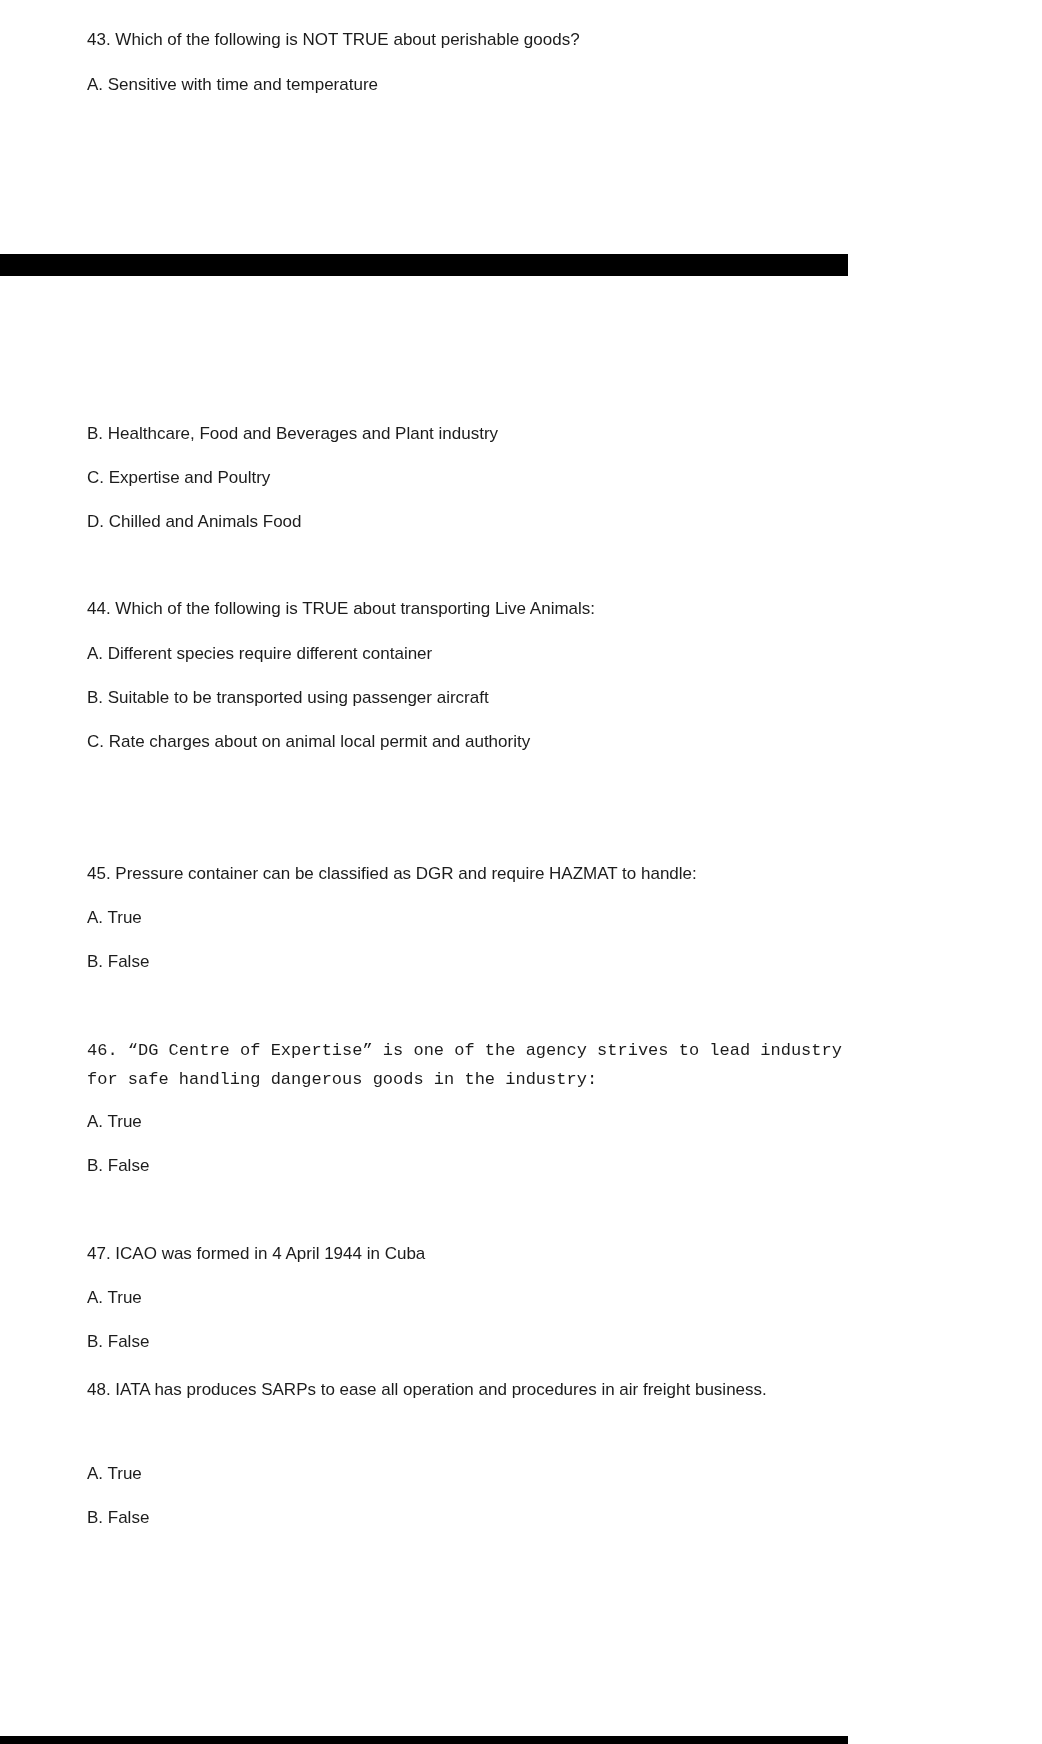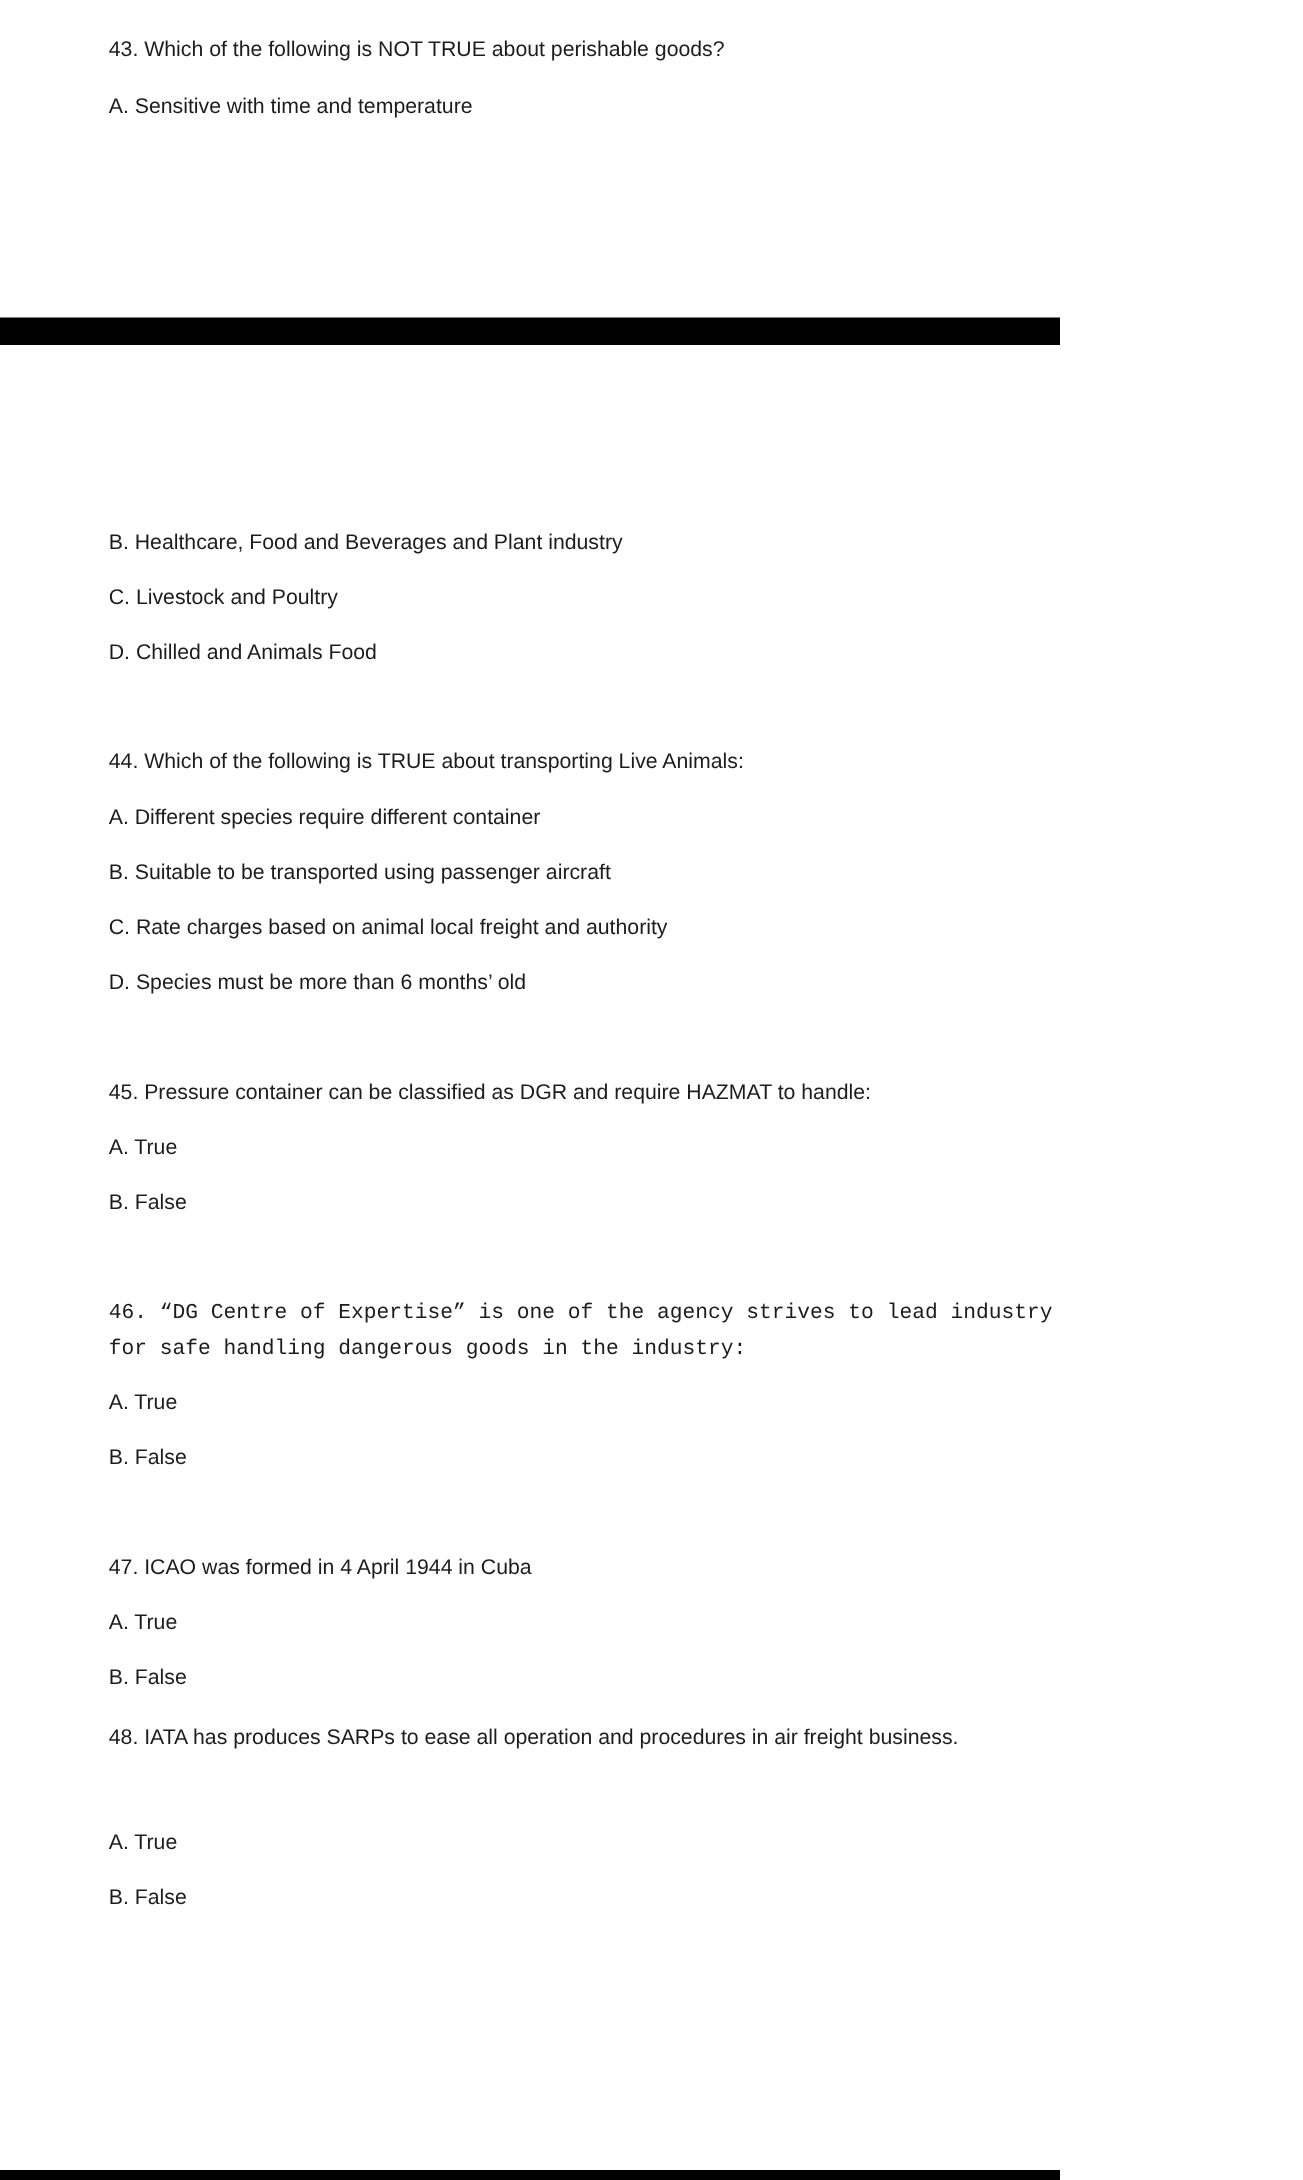--- a/index.html
+++ b/index.html
@@ -42,28 +42,27 @@
 <body>
 
 <div class="page">
 
   <div class="line" style="top:28px">43. Which of the following is NOT TRUE about perishable goods?</div>
   <div class="line" style="top:73px">A. Sensitive with time and temperature</div>
 
   <div class="bar top-bar"></div>
 
   <div class="line" style="top:422px">B. Healthcare, Food and Beverages and Plant industry</div>
-  <div class="line" style="top:466px">C. Livestock and Poultry</div>
+  <div class="line" style="top:466px">C. Expertise and Poultry</div>
   <div class="line" style="top:510px">D. Chilled and Animals Food</div>
 
   <div class="line" style="top:597px">44. Which of the following is TRUE about transporting Live Animals:</div>
   <div class="line" style="top:686px">B. Suitable to be transported using passenger aircraft</div>
   <div class="line" style="top:642px">A. Different species require different container</div>
-  <div class="line" style="top:730px">C. Rate charges based on animal local freight and authority</div>
-  <div class="line" style="top:774px">D. Species must be more than 6 months’ old</div>
+  <div class="line" style="top:730px">C. Rate charges about on animal local permit and authority</div>
 
   <div class="line" style="top:862px">45. Pressure container can be classified as DGR and require HAZMAT to handle:</div>
   <div class="line" style="top:906px">A. True</div>
   <div class="line" style="top:950px">B. False</div>
 
   <div class="line wrap" style="top:1036px">46. “DG Centre of Expertise” is one of the agency strives to lead industry efforts for safe handling dangerous goods in the industry:</div>
   <div class="line" style="top:1110px">A. True</div>
   <div class="line" style="top:1154px">B. False</div>
 
   <div class="line" style="top:1242px">47. ICAO was formed in 4 April 1944 in Cuba</div>

